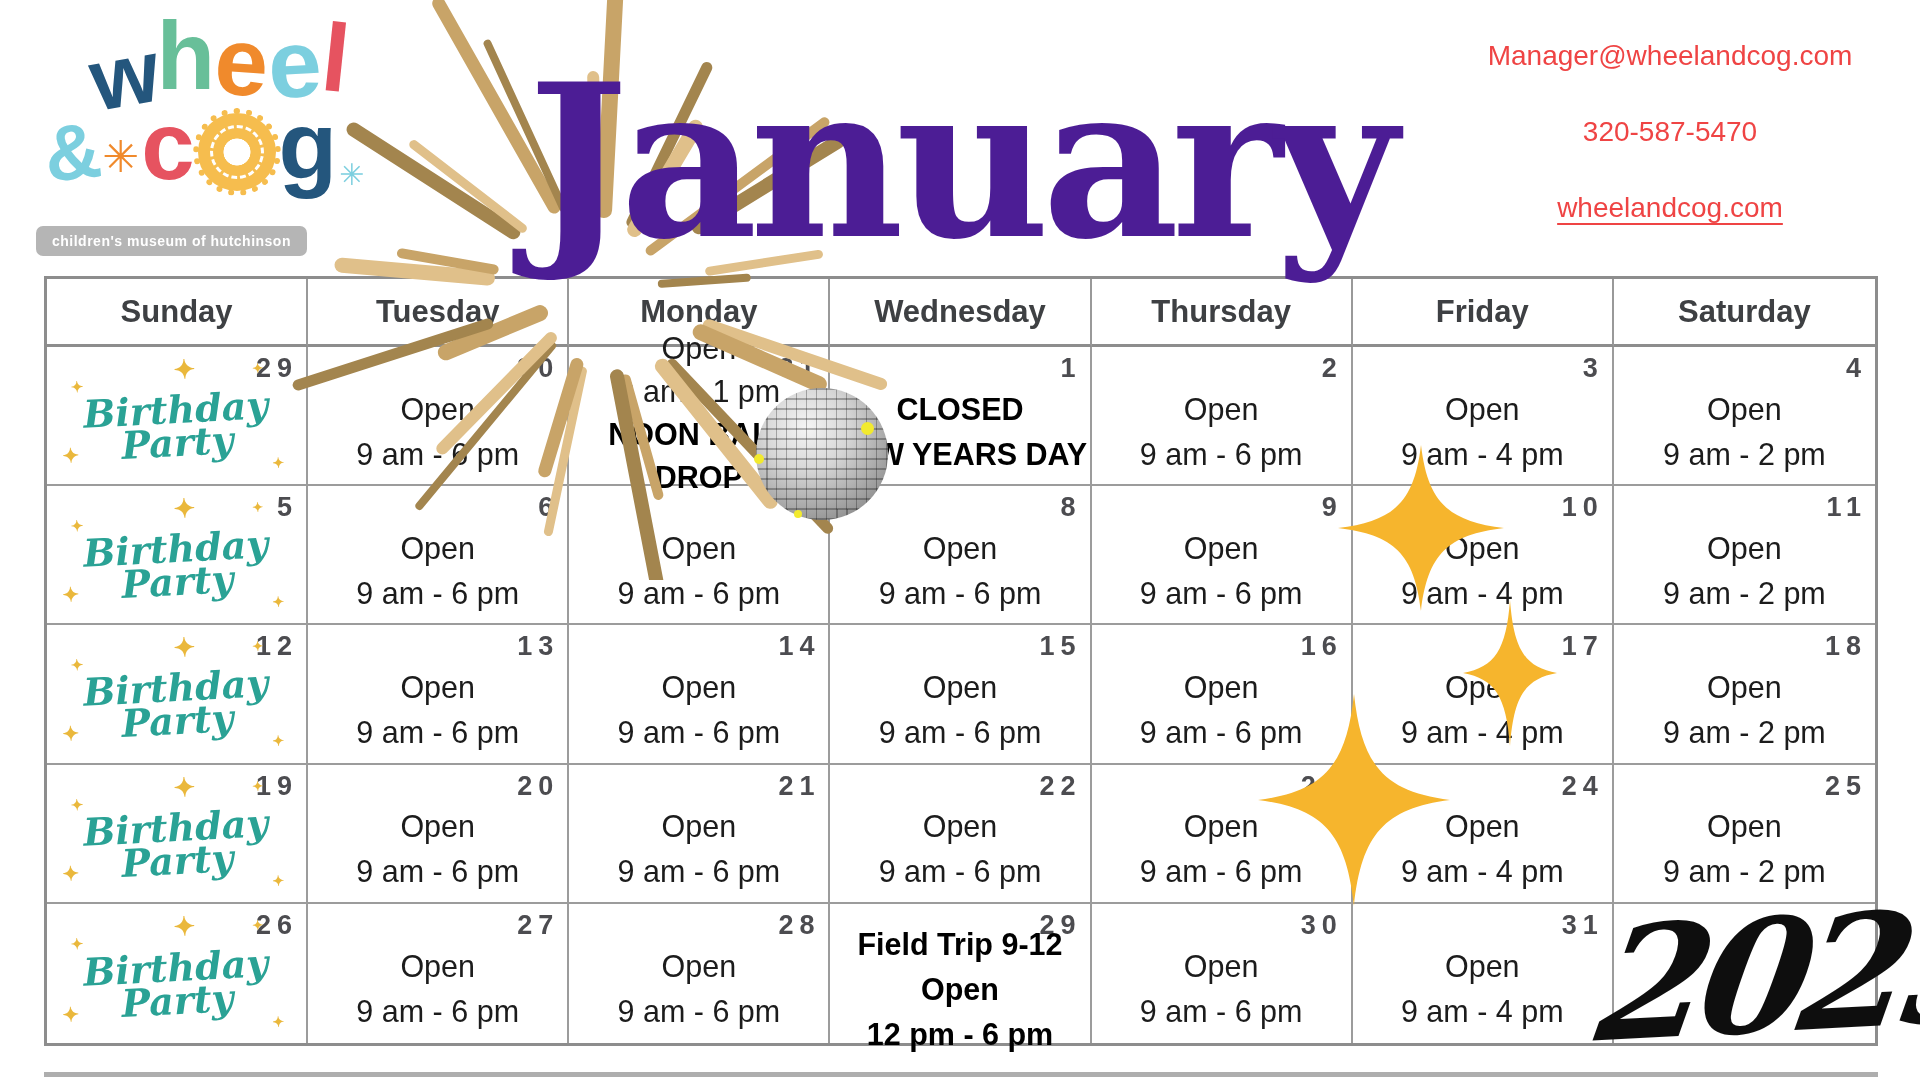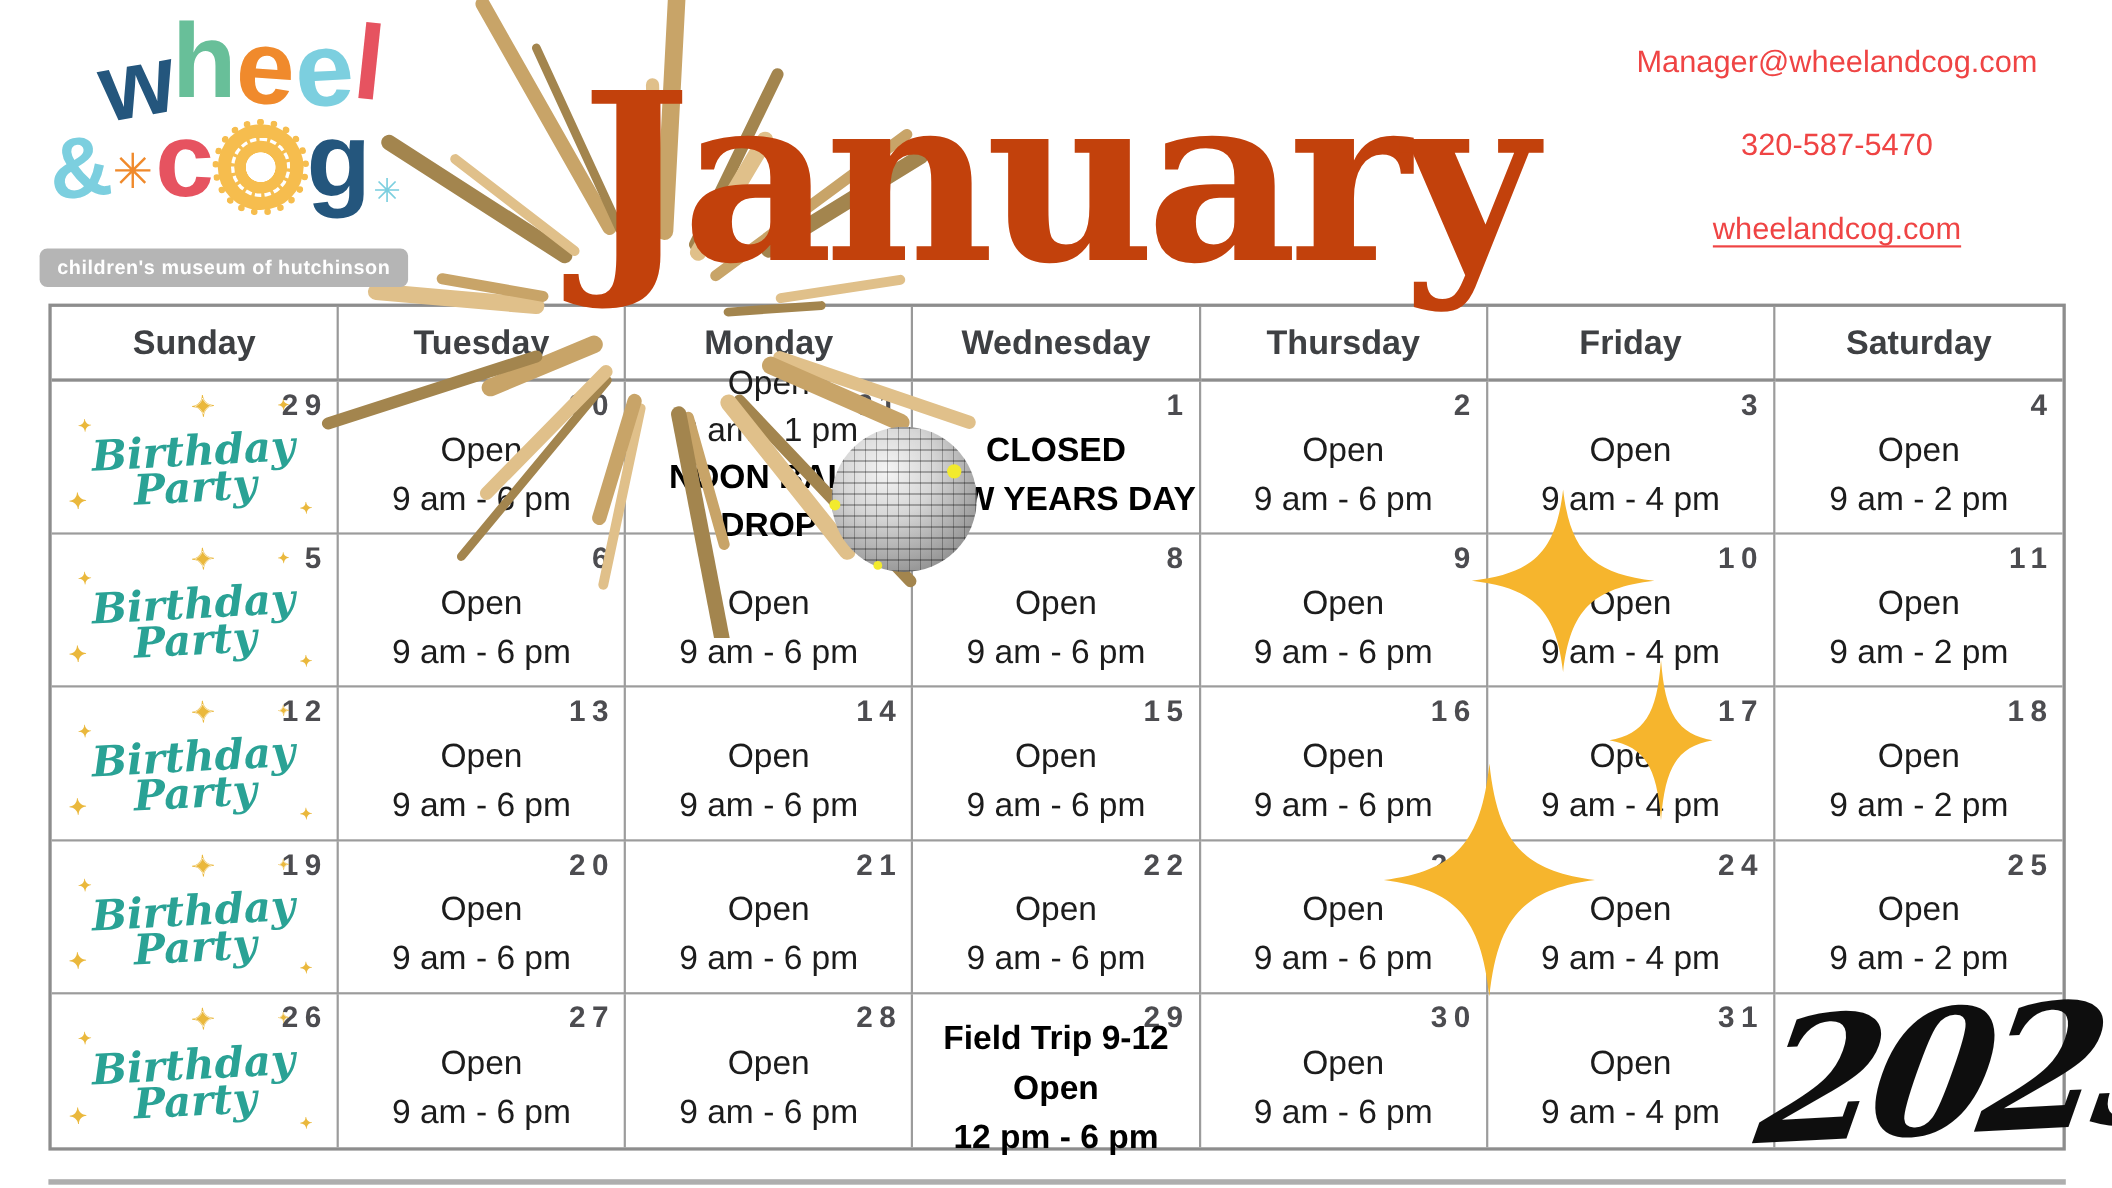--- a/index.html
+++ b/index.html
@@ -21,25 +21,25 @@
   .logo-star{font-size:44px;margin:0 2px;transform:translateY(10px);}
   .logo-star.small{font-size:30px;transform:translateY(28px);}
   .gear{position:relative;width:78px;height:78px;border-radius:50%;
     background:radial-gradient(circle,#ffffff 0 24%,#f6bd4e 25% 100%);
     margin:0 3px;display:inline-block;transform:translateY(6px);}
   .gear::before{content:"";position:absolute;inset:12px;border-radius:50%;
     border:3px dashed #ffffff;}
   .gear::after{content:"";position:absolute;inset:-5px;border-radius:50%;
     border:6px dotted #f6bd4e;}
   .logo-banner{position:absolute;left:0px;top:208px;background:#b5b5b5;color:#fff;
-    font-weight:bold;font-size:18px;letter-spacing:.5px;padding:7px 16px;border-radius:7px;
+    font-weight:bold;font-size:14px;letter-spacing:.5px;padding:7px 16px;border-radius:7px;
     white-space:nowrap;}
 
   
-  .month-title{position:absolute;left:528px;top:62px;z-index:4;color:#c2410c;
+  .month-title{position:absolute;left:528px;top:62px;z-index:4;color:#4c1d95;
     font-family:"DejaVu Serif",serif;font-weight:bold;font-size:212px;line-height:200px;
     letter-spacing:-8px;}
 
   
   .contact{position:absolute;left:1430px;top:40px;width:480px;z-index:6;
     display:flex;flex-direction:column;gap:44px;text-align:center;color:#ef4444;}
   .contact div{font-size:28px;}
   .contact .site{text-decoration:underline;text-underline-offset:6px;}
 
   

